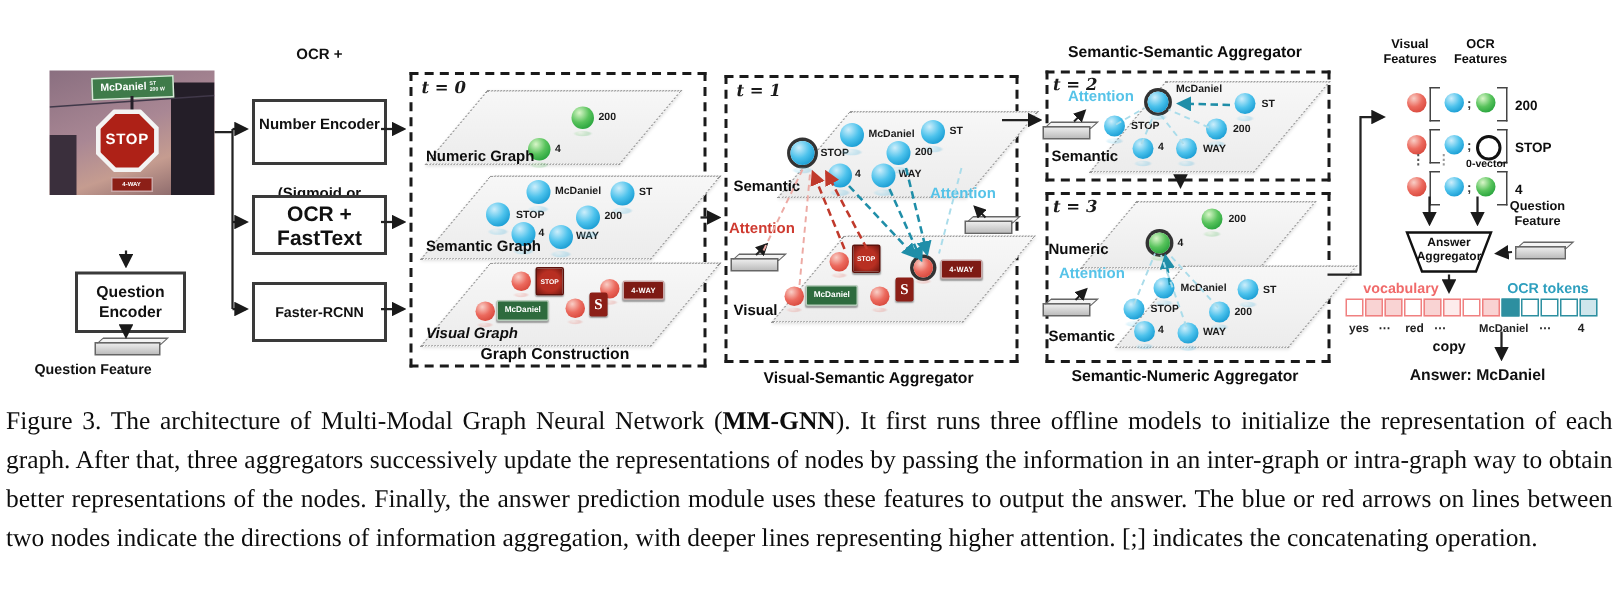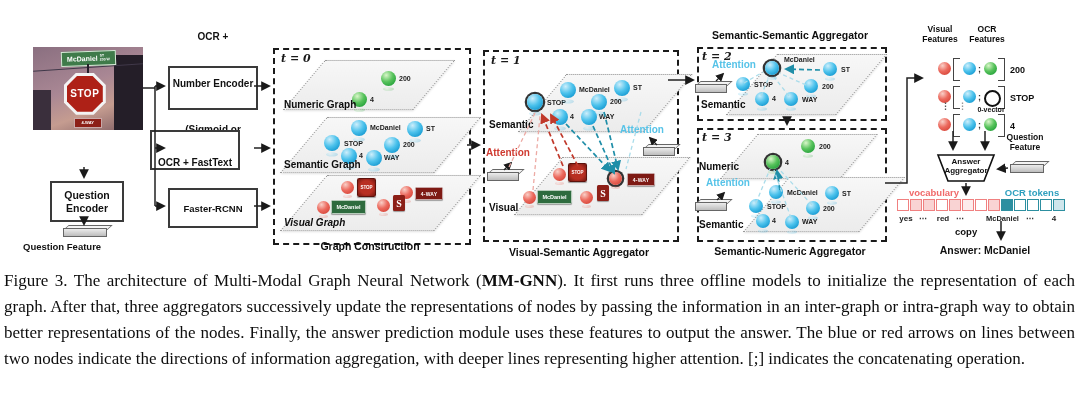--- a/index.html
+++ b/index.html
@@ -112,21 +112,21 @@
   <div class="slab" style="left:63px;top:228px;width:42px;">
       <i></i>
     </div>
   <div class="abs" style="left:23px;top:241px;width:125px;text-align:left;font-weight:bold;font-size:9.5px;">Question Feature</div>
 
   <div class="ebox" style="left:168px;top:66px;width:86px;height:40px;font-size:10px;line-height:9.5px;gap:37px;">
     <div>OCR +</div>
     <div>Number Encoder</div>
     <div>(Sigmoid or Cosine)</div>
   </div>
-  <div class="ebox" style="left:150px;top:130px;width:86px;height:36px;font-size:10px;justify-content:flex-end;">
+  <div class="ebox" style="left:168px;top:130px;width:86px;height:36px;font-size:14px;">
     <div>OCR + FastText</div>
   </div>
   <div class="ebox" style="left:168px;top:188px;width:86px;height:36px;font-size:9.5px;">
     <div>Faster-RCNN</div>
   </div>
 
   <div class="dbox" style="left:273px;top:48px;width:194px;height:193px;"></div>
   <div class="tlabel" style="left:281px;top:52px;">t = 0</div>
 
   <div class="plane" style="left:283px;top:60px;width:128px;height:48px;"></div>
@@ -155,21 +155,21 @@
   <div class="ball b-red rf" style="left:341px;top:181px;width:13px;height:13px;"></div>
   <div class="sgn sg-stop" style="left:357px;top:178px;width:17px;height:17px;">STOP</div>
   <div class="ball b-red rf" style="left:400px;top:186px;width:13px;height:13px;"></div>
   <div class="sgn sg-4way" style="left:415px;top:187px;width:26px;height:11px;">4-WAY</div>
   <div class="ball b-red rf" style="left:317px;top:201px;width:13px;height:13px;"></div>
   <div class="sgn sg-mcd" style="left:331px;top:200px;width:33px;height:12px;">McDaniel</div>
   <div class="ball b-red rf" style="left:377px;top:199px;width:13px;height:13px;"></div>
   <div class="sgn sg-s" style="left:393px;top:195px;width:12px;height:16px;">S</div>
   <div class="seclabel" style="left:284px;top:217px;font-style:italic;">Visual Graph</div>
 
-  <div class="boxtitle" style="left:273px;top:240px;width:194px;">Graph Construction</div>
+  <div class="boxtitle" style="left:273px;top:230px;width:194px;">Graph Construction</div>
 
   <div class="dbox" style="left:483px;top:50px;width:192px;height:188px;"></div>
   <div class="tlabel" style="left:491px;top:54px;">t = 1</div>
 
   <div class="plane" style="left:518px;top:74px;width:124px;height:56px;"></div>
   <div class="ball b-blue ringed rf" style="left:527px;top:94px;width:16px;height:16px;"></div>
   <div class="nlabel" style="left:547px;top:99px;">STOP</div>
   <div class="ball b-blue rf" style="left:560px;top:82px;width:16px;height:16px;"></div>
   <div class="nlabel" style="left:579px;top:86px;">McDaniel</div>
   <div class="ball b-blue rf" style="left:614px;top:80px;width:16px;height:16px;"></div>

